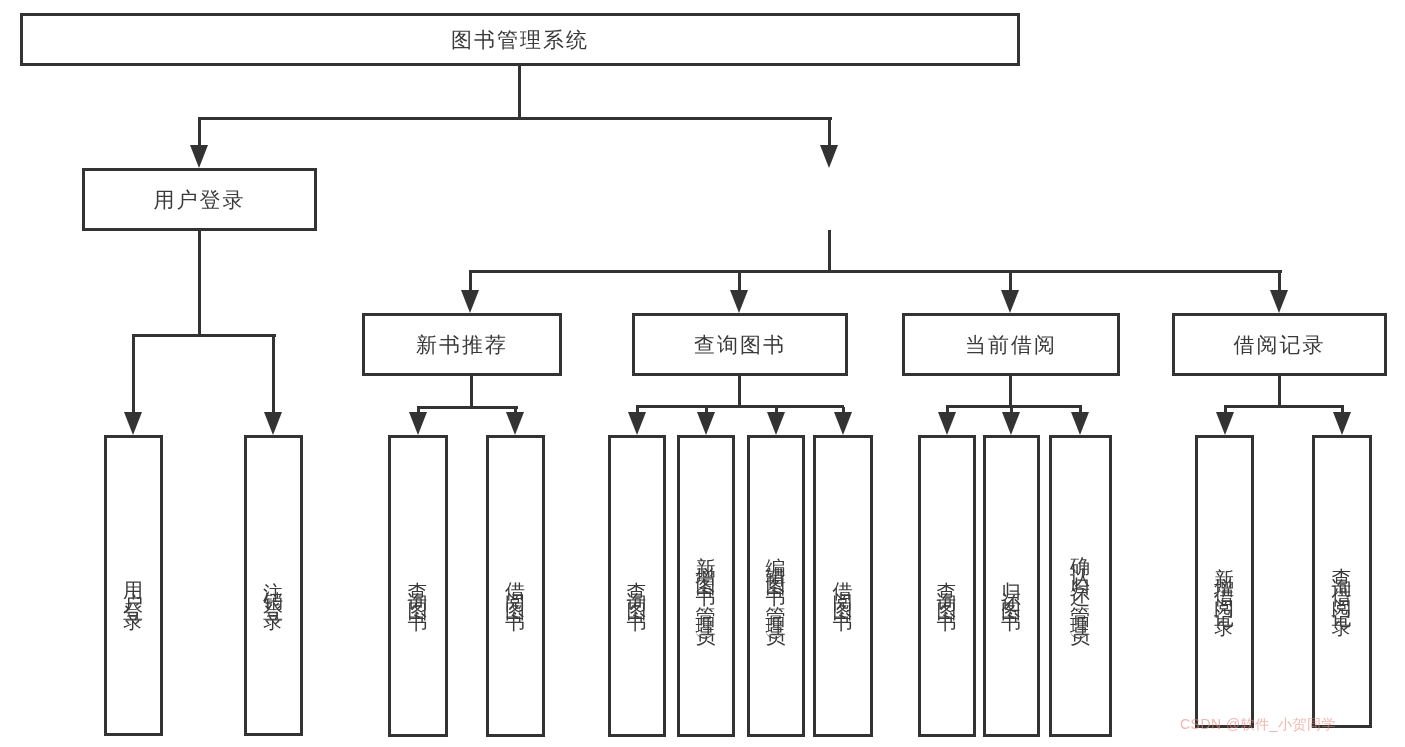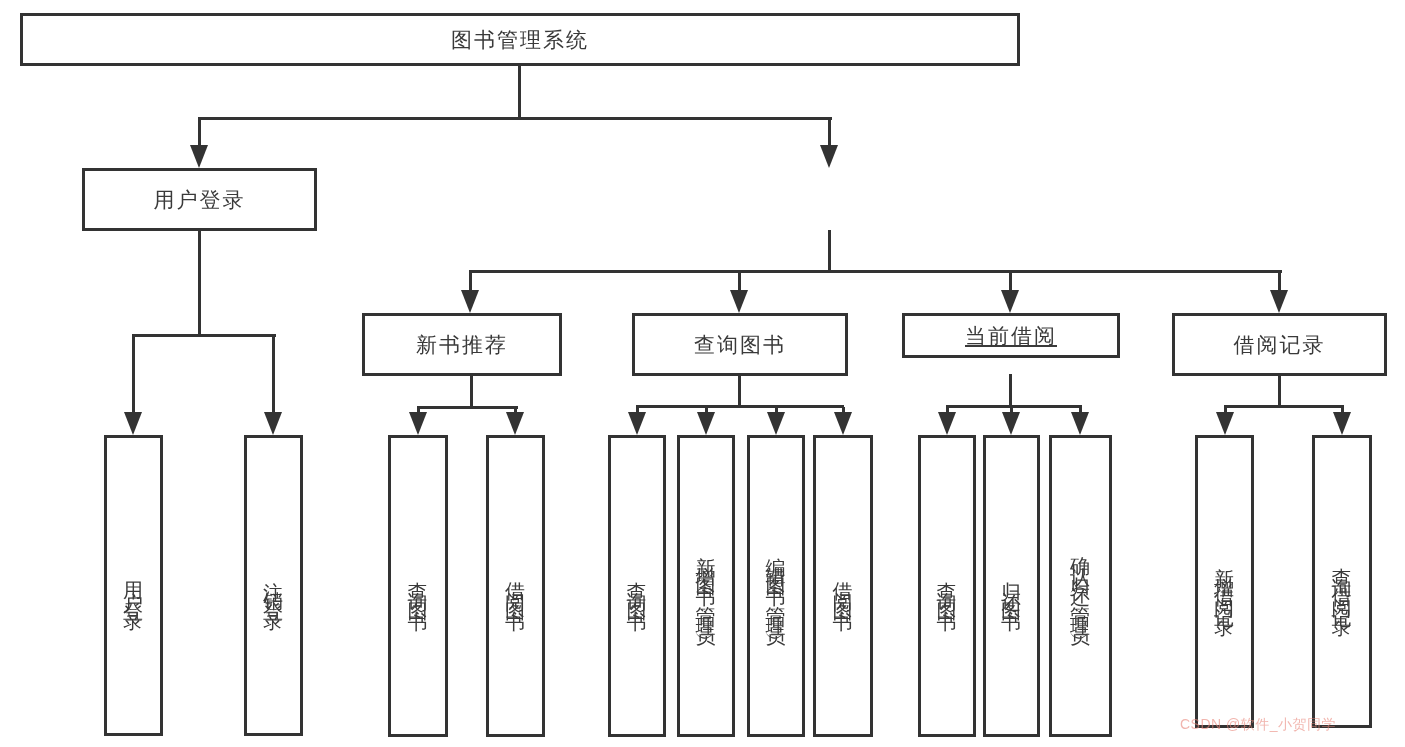--- a/index.html
+++ b/index.html
@@ -43,21 +43,21 @@
   <div class="box" style="left:82px;top:168px;width:235px;height:63px;">
     <span>用户登录</span>
   </div>
 
   <div class="box" style="left:362px;top:313px;width:200px;height:63px;">
     <span>新书推荐</span>
   </div>
   <div class="box" style="left:632px;top:313px;width:216px;height:63px;">
     <span>查询图书</span>
   </div>
-  <div class="box" style="left:902px;top:313px;width:218px;height:45px;text-decoration:underline;">
+  <div class="box" style="left:902px;top:313px;width:218px;height:63px;">
     <span>当前借阅</span>
   </div>
   <div class="box" style="left:1172px;top:313px;width:215px;height:63px;">
     <span>借阅记录</span>
   </div>
 
   <div class="vbox" style="left:104px;top:435px;width:59px;height:301px;">
     <span>用户登录</span>
   </div>
   <div class="vbox" style="left:244px;top:435px;width:59px;height:301px;">

